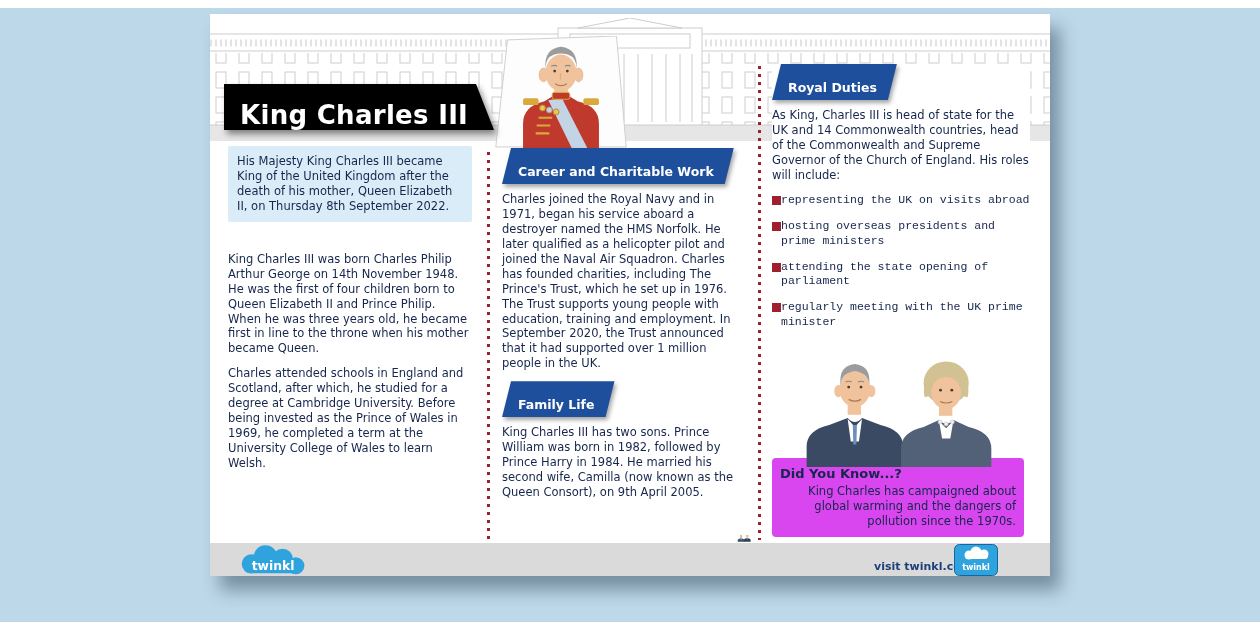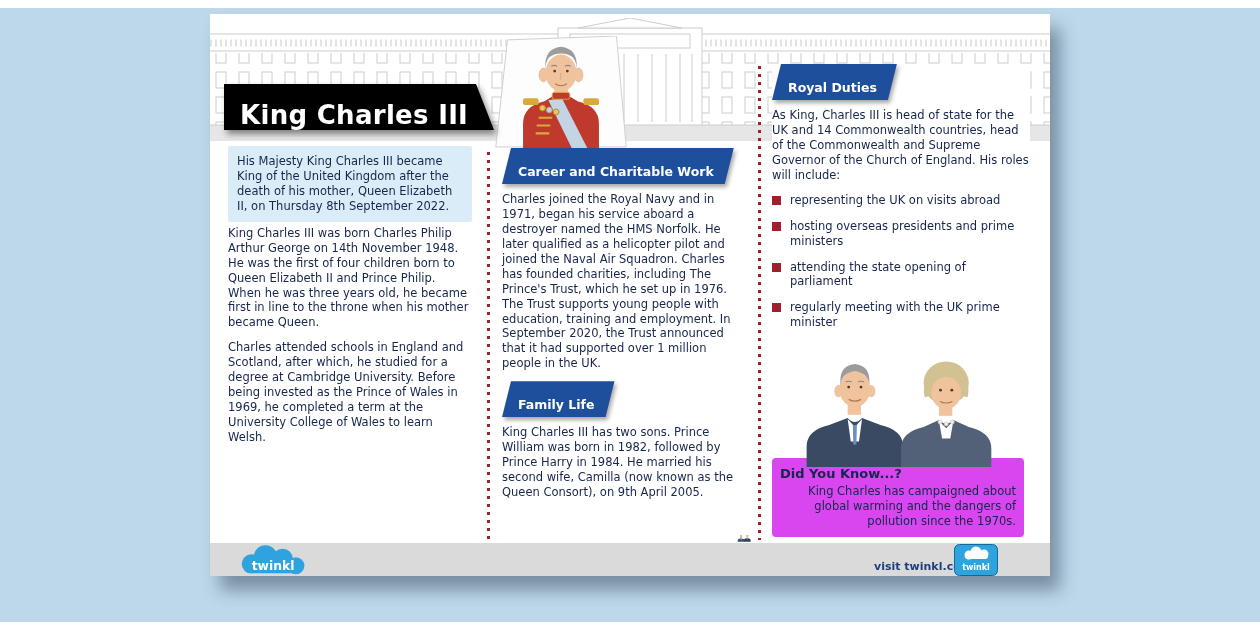--- a/index.html
+++ b/index.html
@@ -29,35 +29,35 @@
   
   .bw { display:inline-block; filter:drop-shadow(2px 3px 2px rgba(0,0,0,.35)); margin-bottom:8px; }
   .banner { background:#1d4f9c; color:#fff; font-weight:bold; font-size:12.5px;
     padding:16px 20px 5px 16px;
     clip-path:polygon(9px 0, 100% 0, calc(100% - 9px) 100%, 0 100%); }
 
   p, .bullet-text { font-size:11.5px; line-height:1.3; color:#16264c; }
   p { margin-bottom:10px; }
 
   .col1 { position:absolute; left:18px; top:132px; width:244px; z-index:4; }
-  .intro-box { background:#d9ecf7; padding:8px 9px; margin-bottom:4px; border-radius:2px; }
+  .intro-box { background:#d9ecf7; padding:8px 9px; margin-bottom:30px; border-radius:2px; }
   .intro-box p { margin:0; }
 
   .divider { position:absolute; width:3px; z-index:4;
     background-image:repeating-linear-gradient(to bottom,#a01f2e 0 3px, transparent 3px 8px); }
   .d1 { left:277px; top:138px; height:388px; }
   .d2 { left:548px; top:52px; height:474px; }
 
   .col2 { position:absolute; left:292px; top:134px; width:250px; height:394px;
     display:flex; flex-direction:row; z-index:4; }
   .princes { margin-top:auto; align-self:center; width:172px; }
 
   .col3 { position:absolute; left:562px; top:50px; width:258px; background:#fff; z-index:4; }
   .bullets { list-style:none; margin-top:8px; }
-  .bullets li { display:flex; gap:9px; margin-bottom:11px; }
+  .bullets li { display:flex; margin-bottom:11px;font-family:Liberation Mono, monospace; }
   .sq { flex:0 0 9px; width:9px; height:9px; background:#a01f2e; margin-top:3px; }
 
   .couple { position:absolute; left:572px; top:330px; width:236px; z-index:6; }
   .dyk { position:absolute; left:562px; top:444px; width:252px; background:#d946ef;
     border-radius:4px; padding:8px 8px; z-index:5; }
   .dyk h3 { font-size:13px; color:#16264c; margin-bottom:3px; }
   .dyk p { margin:0;text-align:right; }
 
   .portrait { position:absolute; left:278px; top:22px; width:146px; z-index:4; }
 

